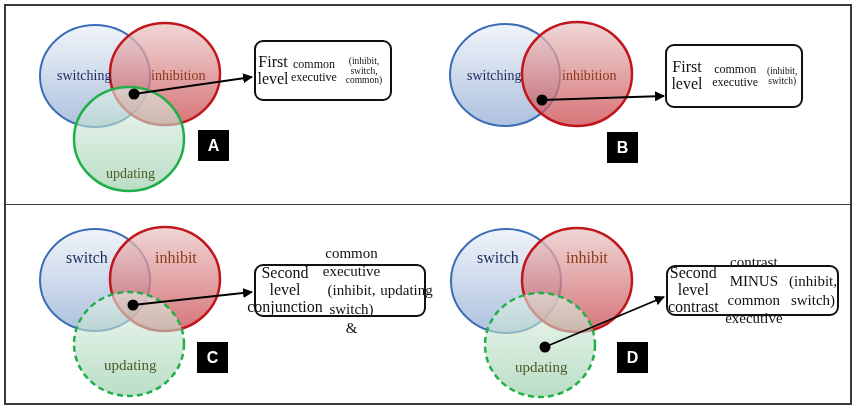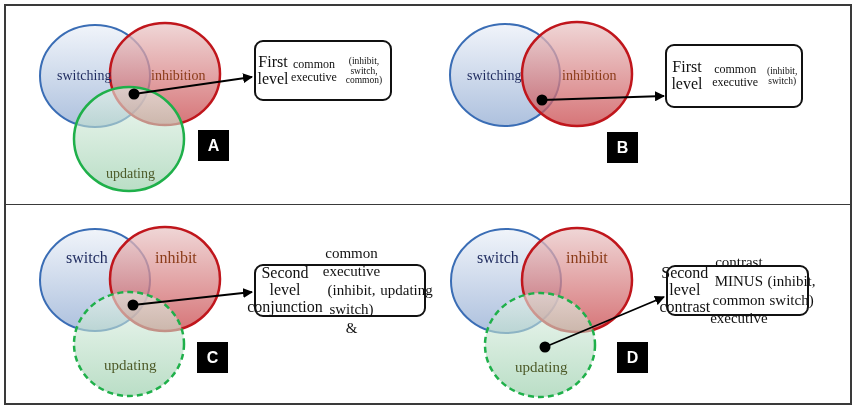--- a/index.html
+++ b/index.html
@@ -97,21 +97,21 @@
     <span class="sub-line">common executive</span>
     <span class="note">(inhibit, switch)</span>
   </div>
 
   <div class="callout" style="left:254px;top:264px;width:172px;height:53px;">
     <span class="title">Second level conjunction</span>
     <span class="note2">common executive (inhibit, switch) &amp;</span>
     <span class="note2">updating</span>
   </div>
 
-  <div class="callout" style="left:666px;top:265px;width:143px;height:51px;">
+  <div class="callout" style="left:666px;top:265px;width:173px;height:51px;">
     <span class="title">Second level contrast</span>
     <span class="note2">contrast MINUS common executive</span>
     <span class="note2">(inhibit, switch)</span>
   </div>
 
   <div class="letter" style="left:198px;top:130px;">A</div>
   <div class="letter" style="left:607px;top:132px;">B</div>
   <div class="letter" style="left:197px;top:342px;">C</div>
   <div class="letter" style="left:617px;top:342px;">D</div>
 </div>

